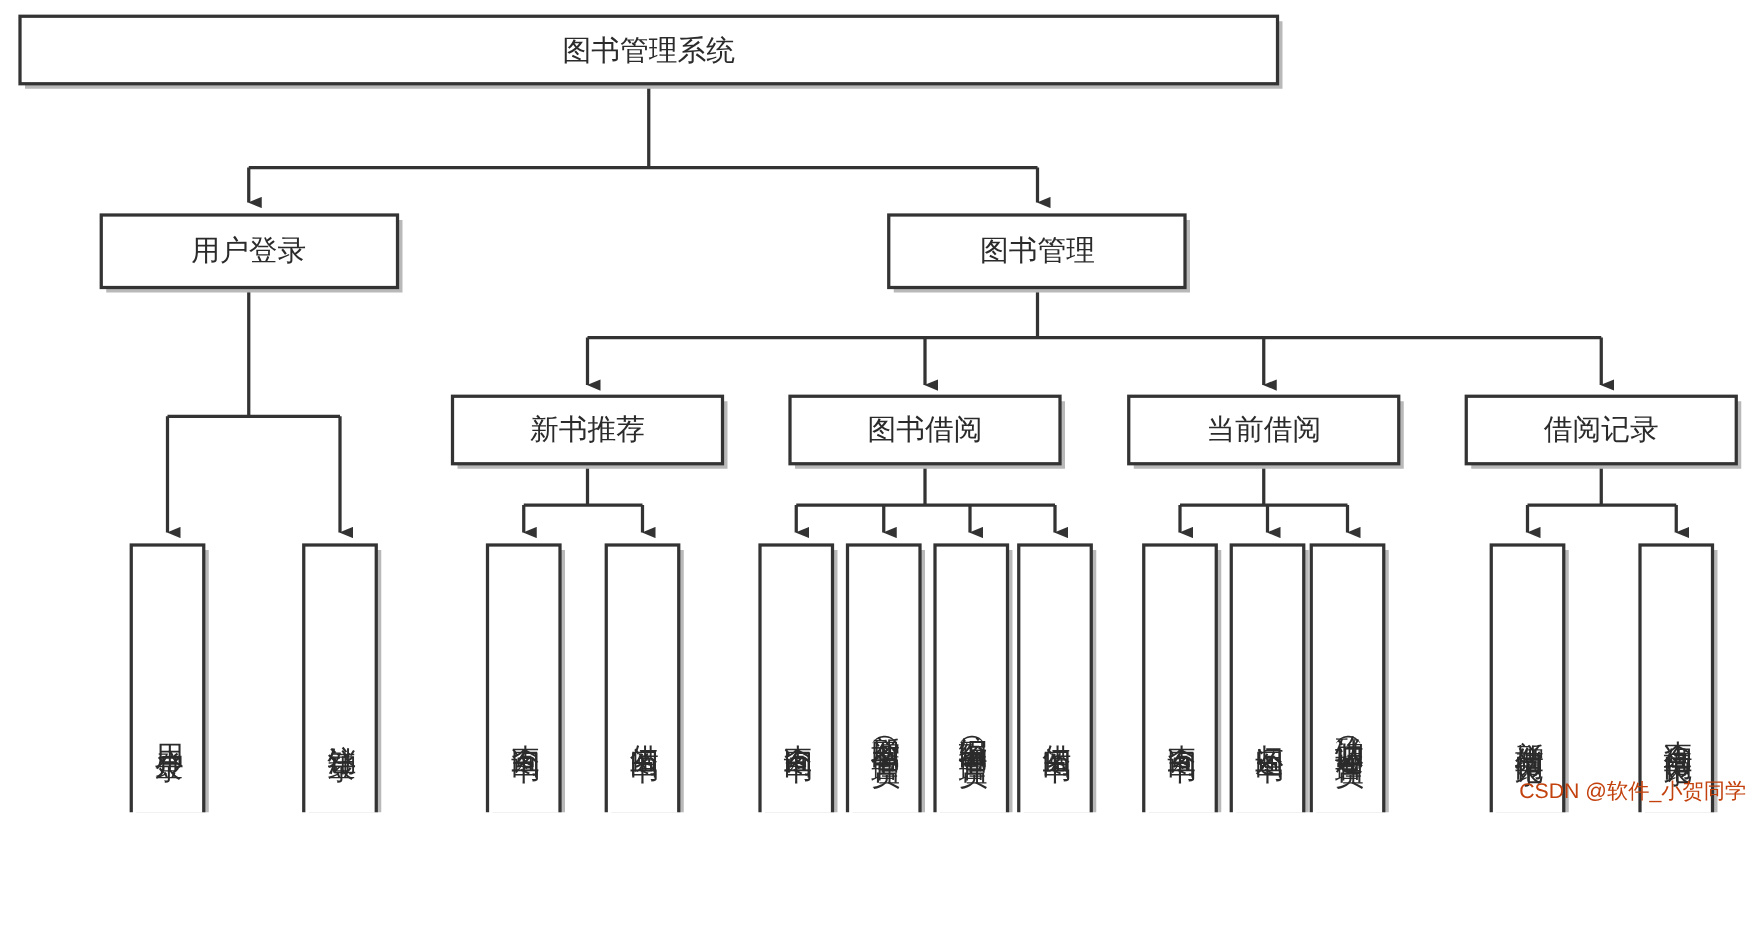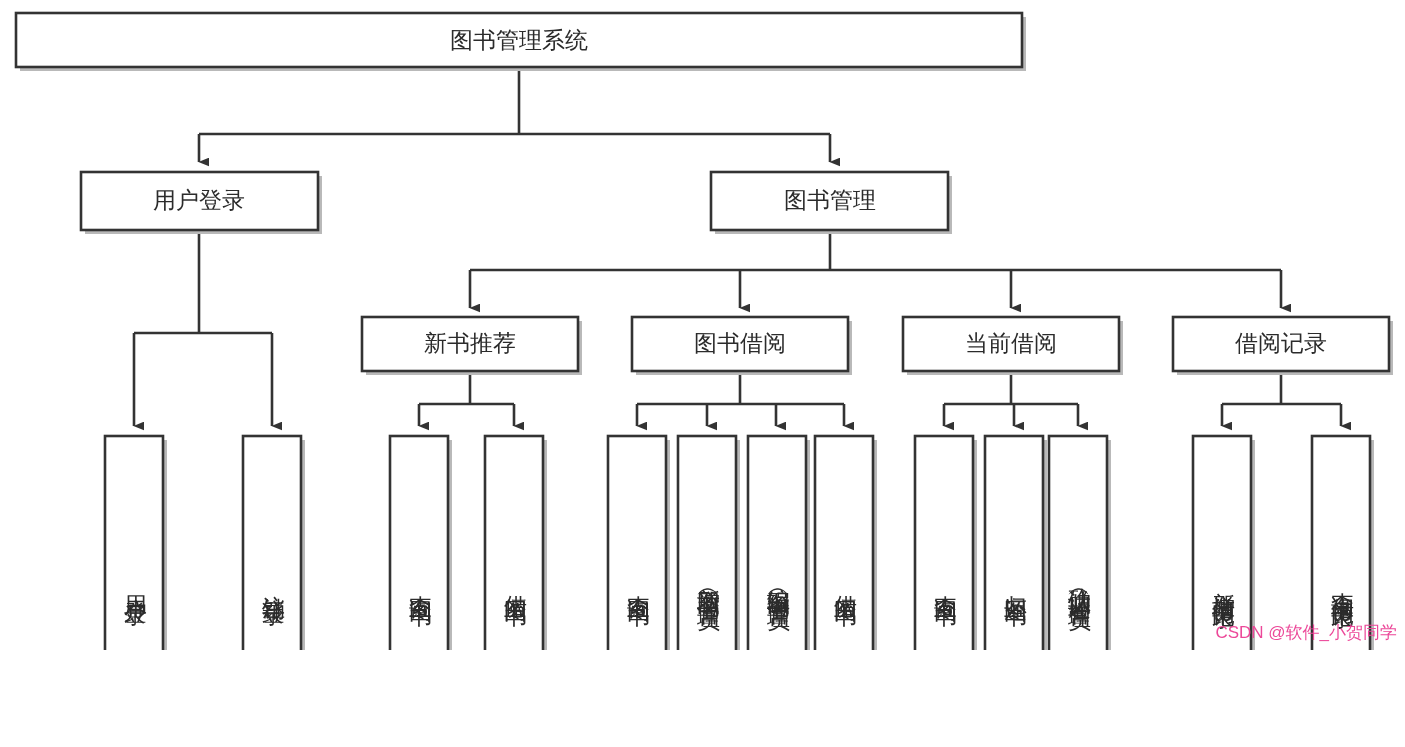--- a/index.html
+++ b/index.html
@@ -55,21 +55,21 @@
     writing-mode: vertical-rl;
     text-orientation: upright;
     letter-spacing: 3px;
   }
   .watermark {
     position: absolute;
     right: 8px;
     bottom: 6px;
     font-family: "Liberation Sans", "DejaVu Sans", sans-serif;
     font-size: 17px;
-    color: #ec4899;
+    color: #c2410c;
     white-space: nowrap;
     pointer-events: none;
     user-select: none;
   }
 </style>
 </head>
 <body>
 
 <div id="diagram-root">
 

